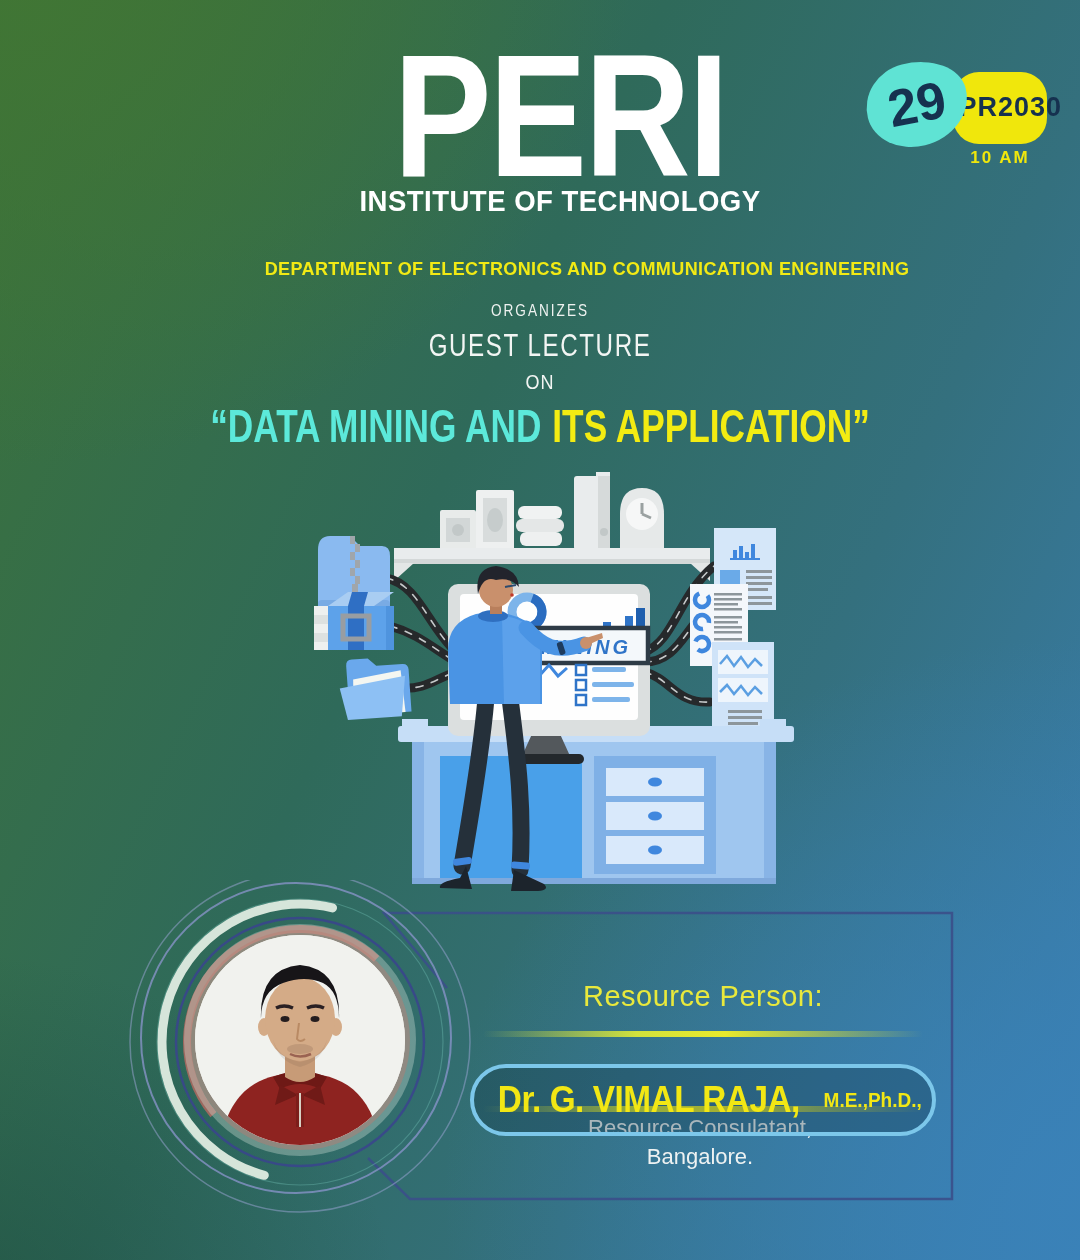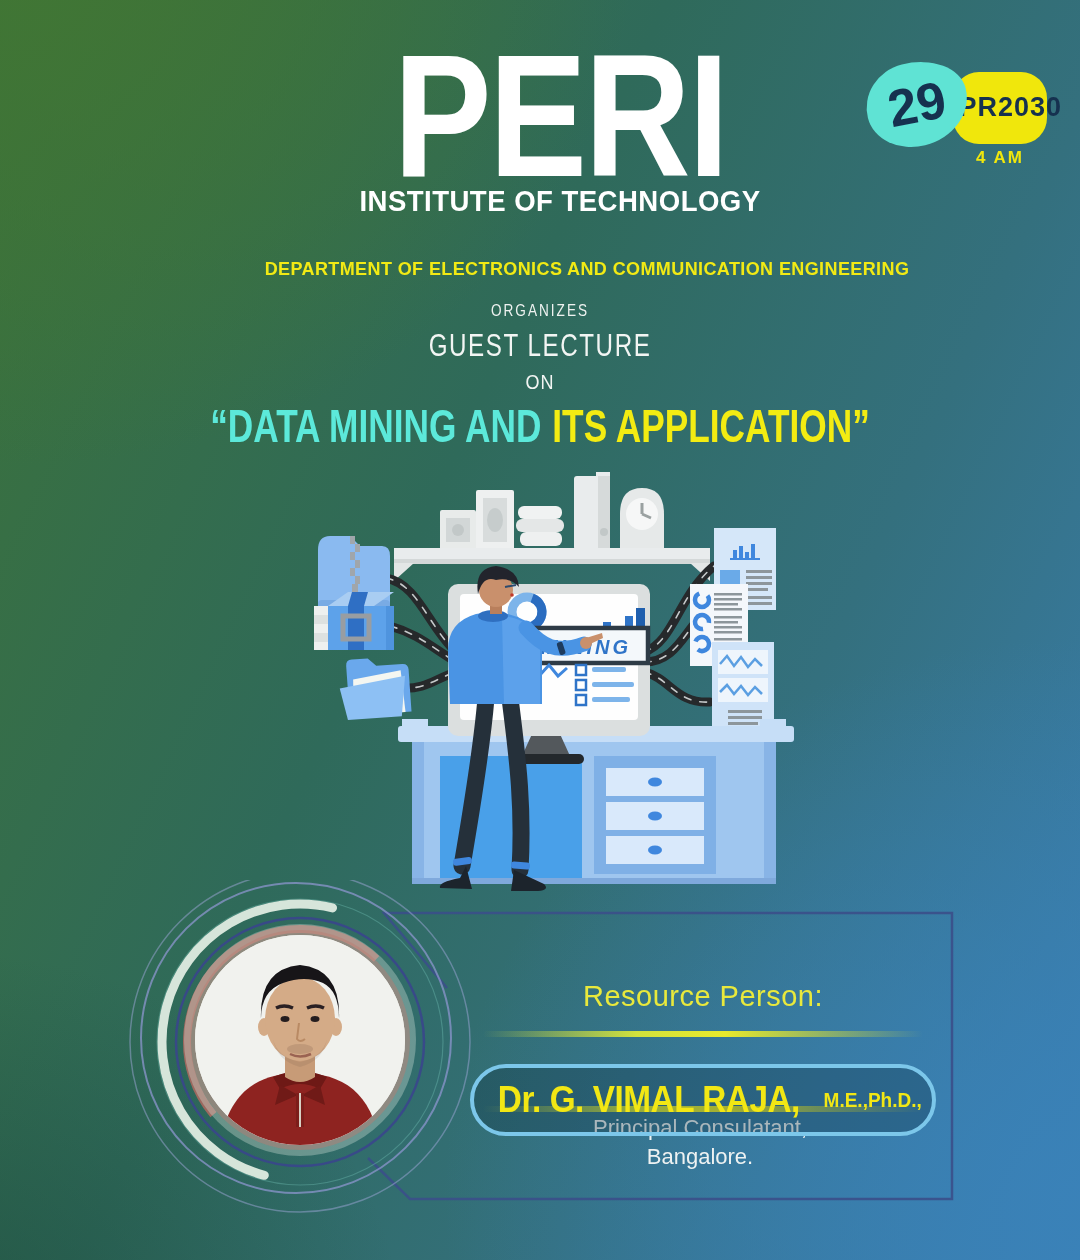--- a/index.html
+++ b/index.html
@@ -59,21 +59,21 @@
   <div class="abs ctr logo-title">PERI</div>
   <div class="abs ctr logo-sub">INSTITUTE OF TECHNOLOGY</div>
 
   <div class="abs badge-day">
     <span>29</span>
   </div>
   <div class="abs badge-my">
     <div>APR</div>
     <div>2030</div>
   </div>
-  <div class="abs ctr badge-time">4 AM</div>
+  <div class="abs ctr badge-time">10 AM</div>
 
   <div class="abs ctr dept">DEPARTMENT OF ELECTRONICS AND COMMUNICATION ENGINEERING</div>
   <div class="abs ctr org">ORGANIZES</div>
   <div class="abs ctr guest">GUEST LECTURE</div>
   <div class="abs ctr on">ON</div>
   <div class="abs ctr title">
     <span class="t-cyan">“DATA MINING AND</span><span class="t-yellow">ITS APPLICATION”</span>
   </div>
 
   <svg class="abs" style="left:290px;top:466px;" width="505" height="436" viewBox="0 0 505 436">
@@ -324,17 +324,17 @@
   </div>
 
   <div class="abs ctr res-label">Resource Person:</div>
   <div class="abs glow" style="top:1031px;"></div>
   <div class="abs glow" style="top:1106px;"></div>
   <div class="abs pill">
     <span class="name">Dr. G. VIMAL RAJA,</span>
     <span class="qual">M.E.,Ph.D.,</span>
   </div>
   <div class="abs ctr creds">
-    <div>Principal Consulatant,</div>
+    <div>Resource Consulatant,</div>
     <div>Bangalore.</div>
   </div>
 
 </div>
 
 </body></html>

